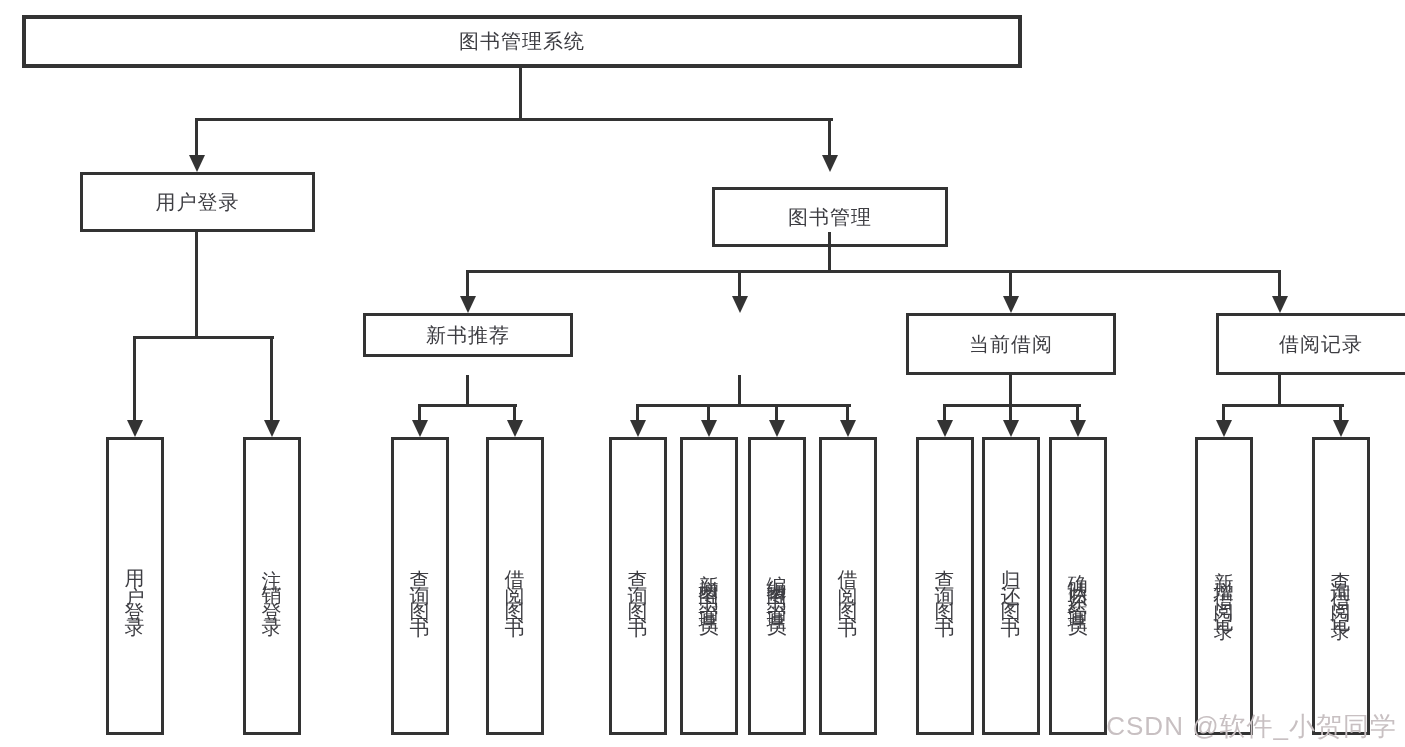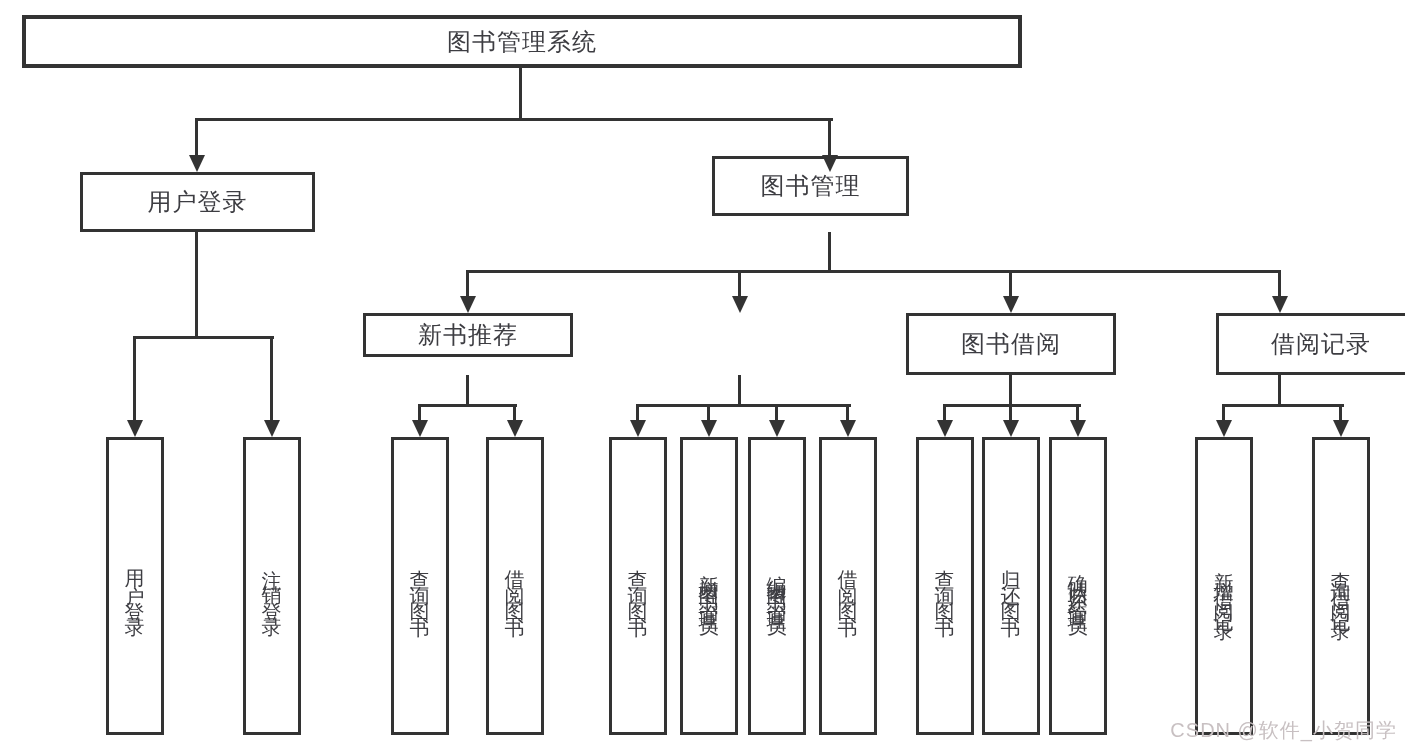--- a/index.html
+++ b/index.html
@@ -14,21 +14,21 @@
     position:absolute;
     background:#ffffff;
     border:3px solid #333333;
     box-sizing:border-box;
     display:flex;
     align-items:center;
     justify-content:center;
   }
   .node.root{border-width:4px;}
   .hlabel{
-    font-size:24px;
+    font-size:20px;
     color:#3d3d42;
     letter-spacing:1px;
     white-space:nowrap;
   }
   .leaf{align-items:center;justify-content:center;}
   .vlabel{
     writing-mode:vertical-rl;
     text-orientation:mixed;
     font-size:20px;
     color:#3d3d42;
@@ -45,48 +45,48 @@
     position:absolute;
     width:0;height:0;
     border-left:8px solid transparent;
     border-right:8px solid transparent;
     border-top:17px solid #333333;
   }
   .watermark{
     position:absolute;
     right:8px;
     bottom:3px;
-    font-size:20px;
+    font-size:26px;
     color:#c8c0c2;
     letter-spacing:1px;
     z-index:5;
     white-space:nowrap;
   }
 </style>
 </head>
 <body>
 
 <div class="stage">
 
   <div class="node root" style="left:22px;top:15px;width:1000px;height:53px;">
     <span class="hlabel">图书管理系统</span>
   </div>
 
   <div class="node" style="left:80px;top:172px;width:235px;height:60px;">
     <span class="hlabel">用户登录</span>
   </div>
-  <div class="node" style="left:712px;top:156px;width:197px;height:60px;">
+  <div class="node" style="left:712px;top:187px;width:236px;height:60px;">
     <span class="hlabel">图书管理</span>
   </div>
 
   <div class="node" style="left:363px;top:313px;width:210px;height:44px;">
     <span class="hlabel">新书推荐</span>
   </div>
   <div class="node" style="left:906px;top:313px;width:210px;height:62px;">
-    <span class="hlabel">图书借阅</span>
+    <span class="hlabel">当前借阅</span>
   </div>
   <div class="node" style="left:1216px;top:313px;width:210px;height:62px;">
     <span class="hlabel">借阅记录</span>
   </div>
 
   <div class="node leaf" style="left:106px;top:437px;width:58px;height:298px;">
     <span class="vlabel sp4">用户登录</span>
   </div>
   <div class="node leaf" style="left:243px;top:437px;width:58px;height:298px;">
     <span class="vlabel sp4">注销登录</span>

